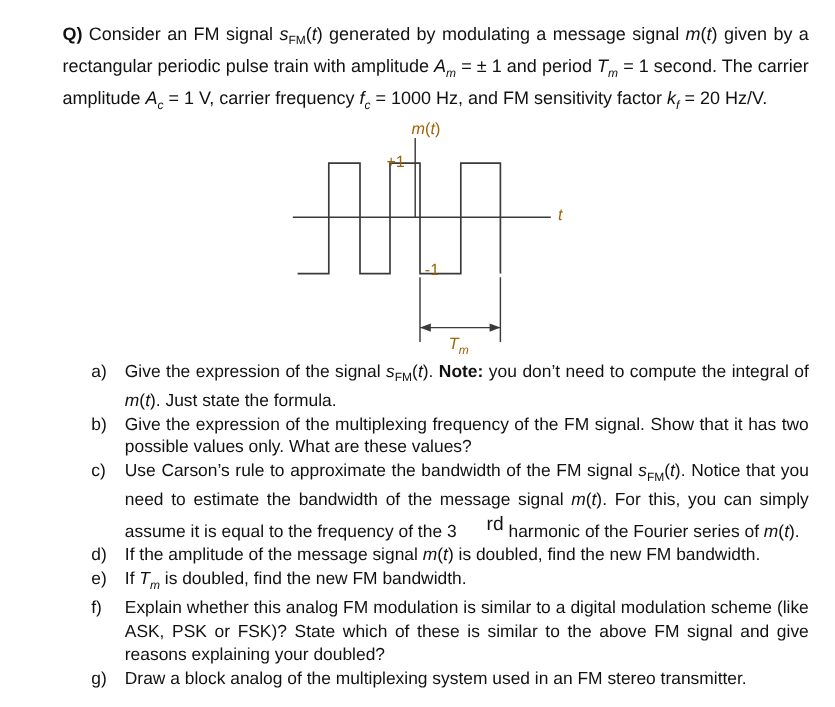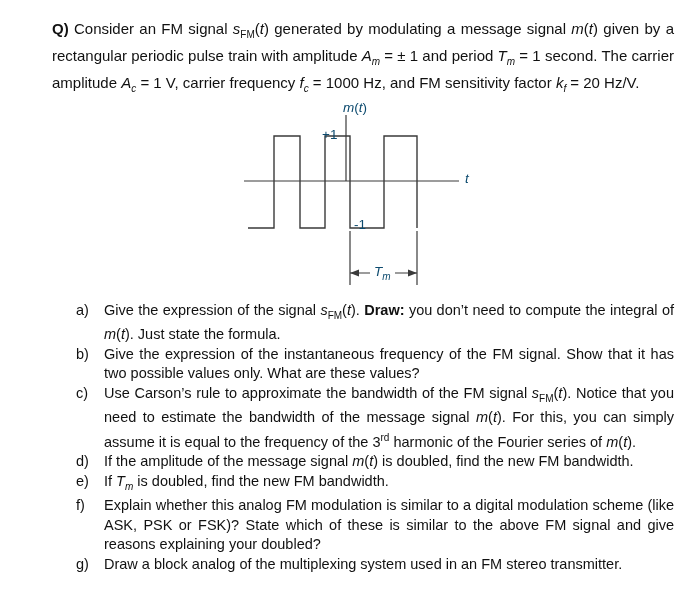--- a/index.html
+++ b/index.html
@@ -1,28 +1,28 @@
 <!DOCTYPE html>
 <html><head>
 <meta charset="utf-8">
 <style>
   html,body { margin:0; padding:0; background:#ffffff; }
   body { width:696px; height:589px; font-family:"Liberation Sans", sans-serif; color:#111111; }
   .page { position:relative; width:696px; height:589px; background:#ffffff; overflow:hidden;padding-left:16px; }
   .intro { margin:18px 38px 4px 36px; font-size:15px; line-height:21px; text-align:justify; }
   .figure { position:relative; width:696px; height:194px; margin-bottom:4px; }
   .figure svg { position:absolute; top:0; left:0; }
-  .fl { position:absolute; font-size:13.5px; color:#0c4a6e; white-space:nowrap; }
+  .fl { position:absolute; font-size:13.5px; color:#a16207; white-space:nowrap; }
   .fl.bg { background:#ffffff; padding:0 4px; }
   .items { margin:4px 38px 0 60px; font-size:14.5px; line-height:19.5px; }
   .item { display:flex; }
   .letter { width:28px; flex:none; }
   .itext { flex:1; text-align:justify; }
   sub { font-size:10px; }
-  sup { font-size:10px; }
+  sup { font-size:16px;margin-left:25px; }
 </style>
 </head>
 <body>
 
 <div class="page">
 
   <p class="intro"><b>Q)</b> Consider an FM signal <i>s</i><sub>FM</sub>(<i>t</i>) generated by modulating a message signal <i>m</i>(<i>t</i>) given by a rectangular periodic pulse train with amplitude <i>A<sub>m</sub></i>&nbsp;= ± 1 and period <i>T<sub>m</sub></i> = 1 second. The carrier amplitude <i>A<sub>c</sub></i> = 1 V, carrier frequency <i>f<sub>c</sub></i> = 1000 Hz, and FM sensitivity factor <i>k<sub>f</sub></i> = 20 Hz/V.</p>
 
   <div class="figure">
     <svg width="696" height="194" viewBox="0 0 696 194">
@@ -37,31 +37,31 @@
       <line x1="401" y1="128" x2="401" y2="182" stroke="#3a3a3a" stroke-width="1.2"></line>
 
       <line x1="334" y1="170" x2="401" y2="170" stroke="#3a3a3a" stroke-width="1.2"></line>
       <polygon points="334,170 343,166.5 343,173.5" fill="#3a3a3a"></polygon>
       <polygon points="401,170 392,166.5 392,173.5" fill="#3a3a3a"></polygon>
     </svg>
     <span class="fl" style="left:327px; top:-3px;"><i>m</i>(<i>t</i>)</span>
     <span class="fl" style="left:306px; top:24px;">+1</span>
     <span class="fl" style="left:338px; top:114px;">-1</span>
     <span class="fl" style="left:449px; top:68px;"><i>t</i></span>
-    <span class="fl bg" style="left:354px; top:161px;"><i>T<sub>m</sub></i></span>
+    <span class="fl bg" style="left:354px; top:176px;"><i>T<sub>m</sub></i></span>
   </div>
 
   <div class="items">
     <div class="item">
       <span class="letter">a)</span>
-      <span class="itext">Give the expression of the signal <i>s</i><sub>FM</sub>(<i>t</i>). <b>Draw:</b> you don’t need to compute the integral of <i>m</i>(<i>t</i>). Just state the formula.</span>
+      <span class="itext">Give the expression of the signal <i>s</i><sub>FM</sub>(<i>t</i>). <b>Note:</b> you don’t need to compute the integral of <i>m</i>(<i>t</i>). Just state the formula.</span>
     </div>
     <div class="item">
       <span class="letter">b)</span>
-      <span class="itext">Give the expression of the instantaneous frequency of the FM signal. Show that it has two possible values only. What are these values?</span>
+      <span class="itext">Give the expression of the multiplexing frequency of the FM signal. Show that it has two possible values only. What are these values?</span>
     </div>
     <div class="item">
       <span class="letter">c)</span>
       <span class="itext">Use Carson’s rule to approximate the bandwidth of the FM signal <i>s</i><sub>FM</sub>(<i>t</i>). Notice that you need to estimate the bandwidth of the message signal <i>m</i>(<i>t</i>). For this, you can simply assume it is equal to the frequency of the 3<sup>rd</sup> harmonic of the Fourier series of <i>m</i>(<i>t</i>).</span>
     </div>
     <div class="item">
       <span class="letter">d)</span>
       <span class="itext">If the amplitude of the message signal <i>m</i>(<i>t</i>) is doubled, find the new FM bandwidth.</span>
     </div>
     <div class="item">

